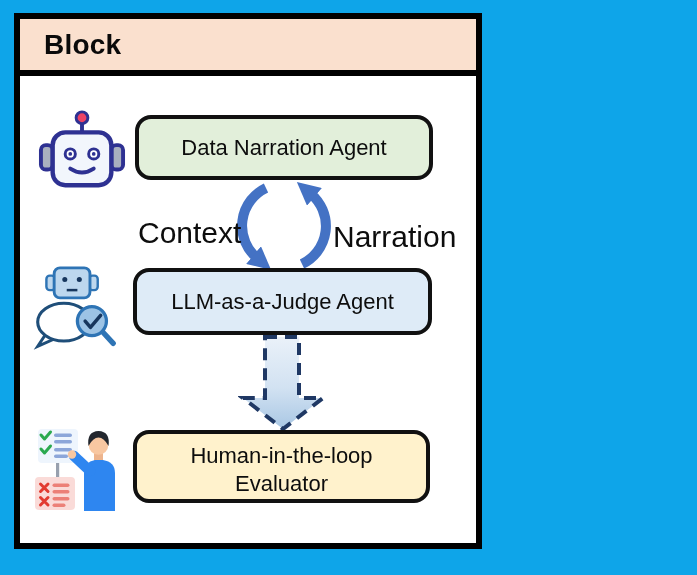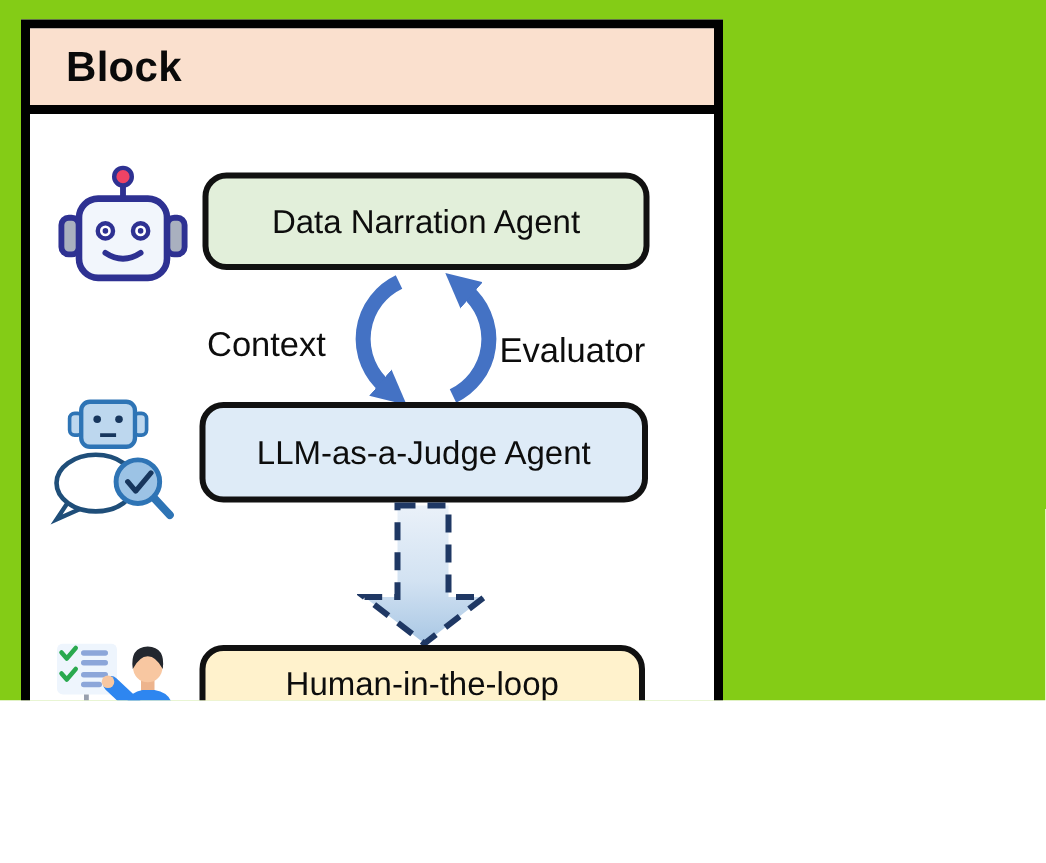--- a/index.html
+++ b/index.html
@@ -1,17 +1,17 @@
 <!DOCTYPE html>
 <html><head>
 <meta charset="utf-8">
 <style>
   html,body{margin:0;padding:0;background:#fff;}
   .canvas{
-    position:relative;width:697px;height:467px;background:#84cc16;
+    position:relative;width:697px;height:575px;background:#0ea5e9;
     font-family:"Liberation Sans","DejaVu Sans",sans-serif;overflow:hidden;
   }
   .frame{
     position:absolute;left:14px;top:13px;width:468px;height:536px;
     box-sizing:border-box;border:6px solid #000;background:#fff;
   }
   .frame-header{
     position:absolute;left:0;top:0;right:0;height:51px;
     border-bottom:6px solid #000;display:flex;align-items:center;
     padding-left:24px;box-sizing:content-box;
@@ -25,21 +25,21 @@
   }
   .node-narration{left:115px;top:96px;width:298px;height:65px;}
   .node-judge{left:113px;top:249px;width:299px;height:67px;}
   .node-human{left:113px;top:411px;width:297px;height:73px;}
   .icon{position:absolute;}
   .icon-robot{left:18px;top:88px;width:88px;height:88px;}
   .icon-judge{left:8px;top:244px;width:92px;height:92px;}
   .icon-human{left:10px;top:410px;width:100px;height:92px;}
   .cycle-svg{position:absolute;left:212px;top:158px;width:110px;height:100px;}
   .dashed-svg{position:absolute;left:218px;top:315px;width:90px;height:98px;}
-  .edge-label{position:absolute;font-size:23px;color:#0d0d0d;white-space:nowrap;}
+  .edge-label{position:absolute;font-size:30px;color:#0d0d0d;white-space:nowrap;}
   .edge-label-context{left:118px;top:197px;}
   .edge-label-evaluation{left:313px;top:201px;}
 </style>
 </head>
 <body>
 
 <div class="canvas">
   <div class="frame">
 
     <div class="frame-header" style="background-color: rgb(250, 224, 206);">
@@ -67,21 +67,21 @@
       <defs>
         <marker id="cycHead" markerWidth="2.3" markerHeight="2.3" refX="0.45" refY="1.15" orient="auto" markerUnits="strokeWidth">
           <path d="M0,0 L2.3,1.15 L0,2.3 Z" fill="#4472C4"></path>
         </marker>
       </defs>
       <path d="M 34 11 A 42 42 0 0 0 25 81" fill="none" stroke="#4472C4" stroke-width="10" marker-end="url(#cycHead)"></path>
       <path d="M 70 87 A 42 42 0 0 0 79 17" fill="none" stroke="#4472C4" stroke-width="10" marker-end="url(#cycHead)"></path>
     </svg>
 
     <div class="edge-label edge-label-context">Context</div>
-    <div class="edge-label edge-label-evaluation">Evaluator</div>
+    <div class="edge-label edge-label-evaluation">Narration</div>
 
     <svg class="icon icon-judge" viewBox="0 0 95 95">
       <rect x="19" y="13" width="9" height="15" rx="3.5" fill="#bdd7ee" stroke="#2e74b5" stroke-width="2.5"></rect>
       <rect x="63" y="13" width="9" height="15" rx="3.5" fill="#bdd7ee" stroke="#2e74b5" stroke-width="2.5"></rect>
       <rect x="27" y="5" width="37" height="31" rx="6" fill="#bdd7ee" stroke="#2e74b5" stroke-width="3"></rect>
       <circle cx="38" cy="17" r="2.6" fill="#17365d"></circle>
       <circle cx="53" cy="17" r="2.6" fill="#17365d"></circle>
       <line x1="40" y1="28" x2="51" y2="28" stroke="#17365d" stroke-width="2.6"></line>
       <path d="M 18 74 L 10 86 L 28 78 Z" fill="#ffffff" stroke="#1f4e79" stroke-width="3"></path>
       <ellipse cx="37" cy="61" rx="27" ry="19.5" fill="#ffffff" stroke="#1f4e79" stroke-width="3.2"></ellipse>

